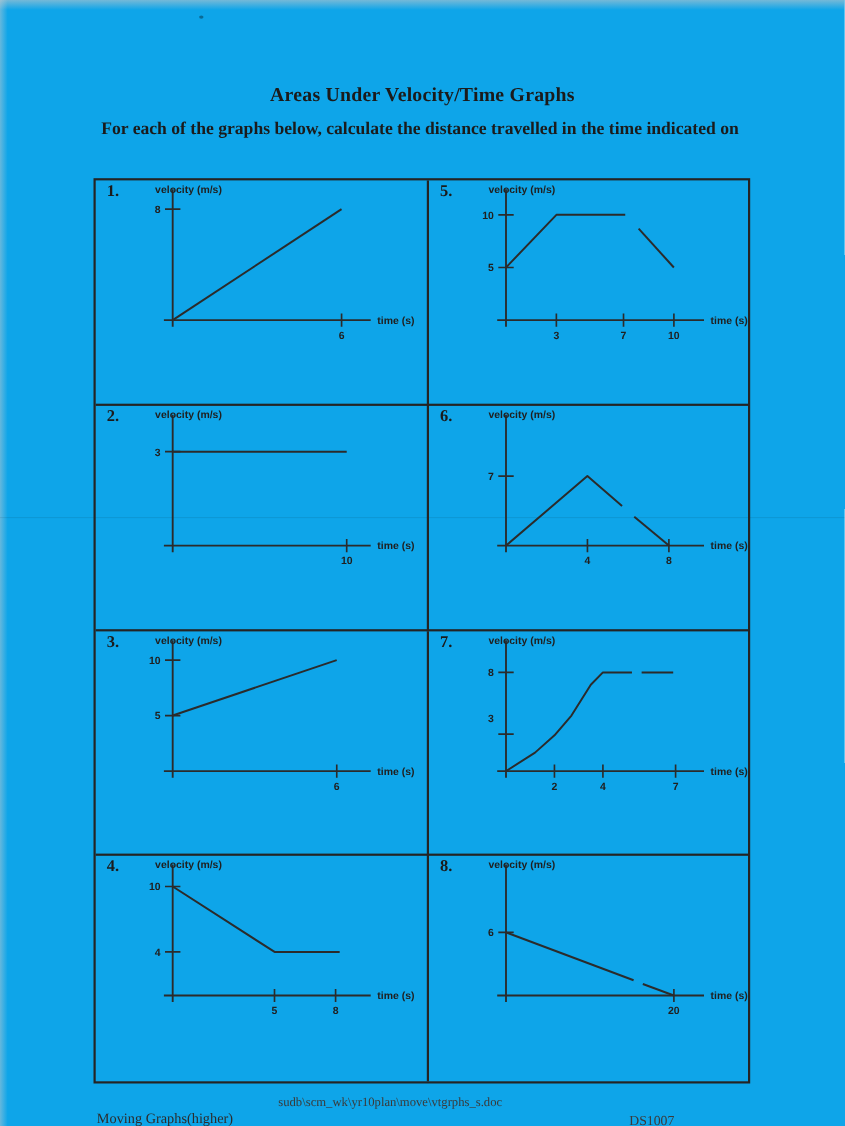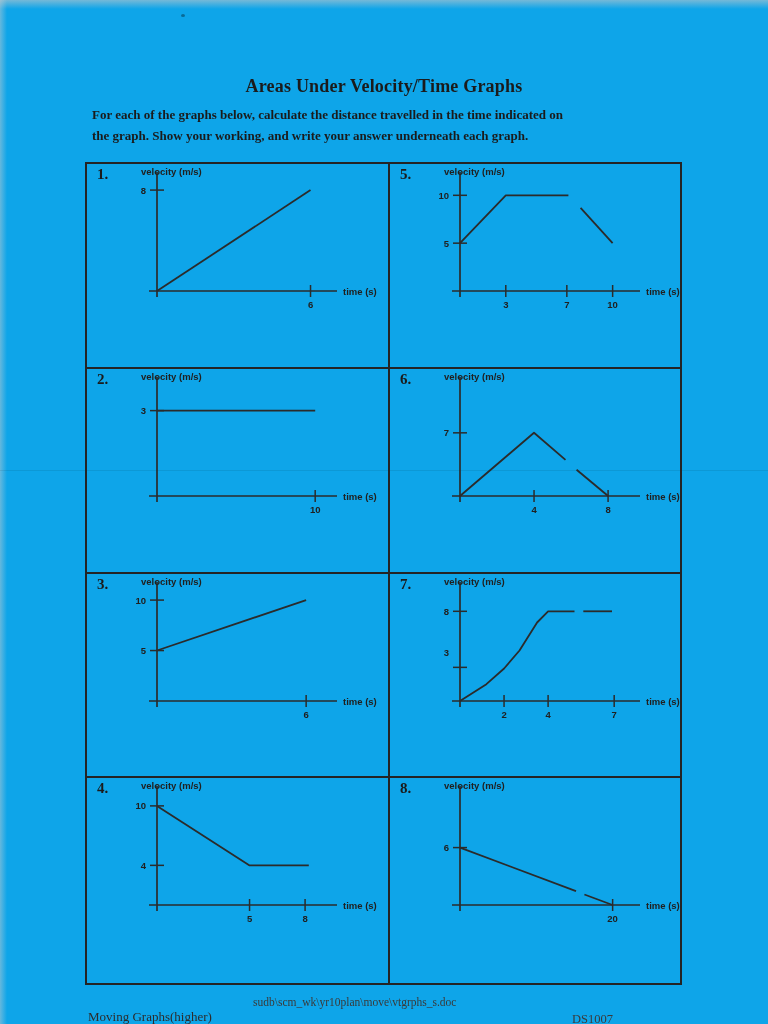--- a/index.html
+++ b/index.html
@@ -16,21 +16,21 @@
   .scan-dot{position:absolute;left:181px;top:14px;width:4px;height:3px;
     background:rgba(0,0,0,.35);border-radius:50%;}
   .scan-line{position:absolute;left:0;right:0;top:470px;height:1px;
     background:rgba(0,0,0,.08);}
   .title{
     position:absolute;top:76px;left:0;width:100%;text-align:center;
     font-size:18px;font-weight:bold;letter-spacing:.2px;
   }
   .instructions{
     position:absolute;top:105px;left:92px;width:596px;
-    font-size:13px;font-weight:bold;line-height:1.6;margin:0;
+    font-size:16px;font-weight:bold;line-height:1.6;margin:0;
   }
   .grid{
     position:absolute;left:85px;top:162px;width:597px;height:823px;
     box-sizing:border-box;border:2px solid #242424;
     display:grid;grid-template-columns:303px 1fr;grid-template-rows:repeat(4,1fr);
   }
   .cell{position:relative;overflow:hidden;
     border-right:2px solid #242424;border-bottom:2px solid #242424;}
   .cell:nth-child(2n){border-right:none;}
   .cell:nth-child(n+7){border-bottom:none;}
@@ -48,21 +48,21 @@
 <body>
 
 <div class="page">
   <div class="scan-top"></div>
   <div class="scan-left"></div>
   <div class="scan-dot"></div>
   <div class="scan-line"></div>
 
   <div class="title">Areas Under Velocity/Time Graphs</div>
 
-  <p class="instructions"><span>For each of the graphs below, calculate the distance travelled in the time indicated on</span><br><span>the graph. Show your working, and write your answer underneath each graph.</span></p>
+  <p class="instructions"><span>For each of the graphs below, calculate the distance travelled in the time indicated on</span><br></p>
 
   <div class="grid" id="graphs-grid">
       <div class="cell">
         <span class="gnum">1.</span>
         <svg width="300" height="152" viewBox="0 0 300 152">
           <line x1="70" y1="6" x2="70" y2="131" stroke="#2b2b2b" stroke-width="1.7"></line>
           <line x1="62" y1="125" x2="250" y2="125" stroke="#2b2b2b" stroke-width="1.7"></line>
           <text x="54" y="9">velocity (m/s)</text>
           <text x="256" y="128.5">time (s)</text>
           <line x1="223.52941176470588" y1="119" x2="223.52941176470588" y2="131" stroke="#2b2b2b" stroke-width="1.5"></line>

